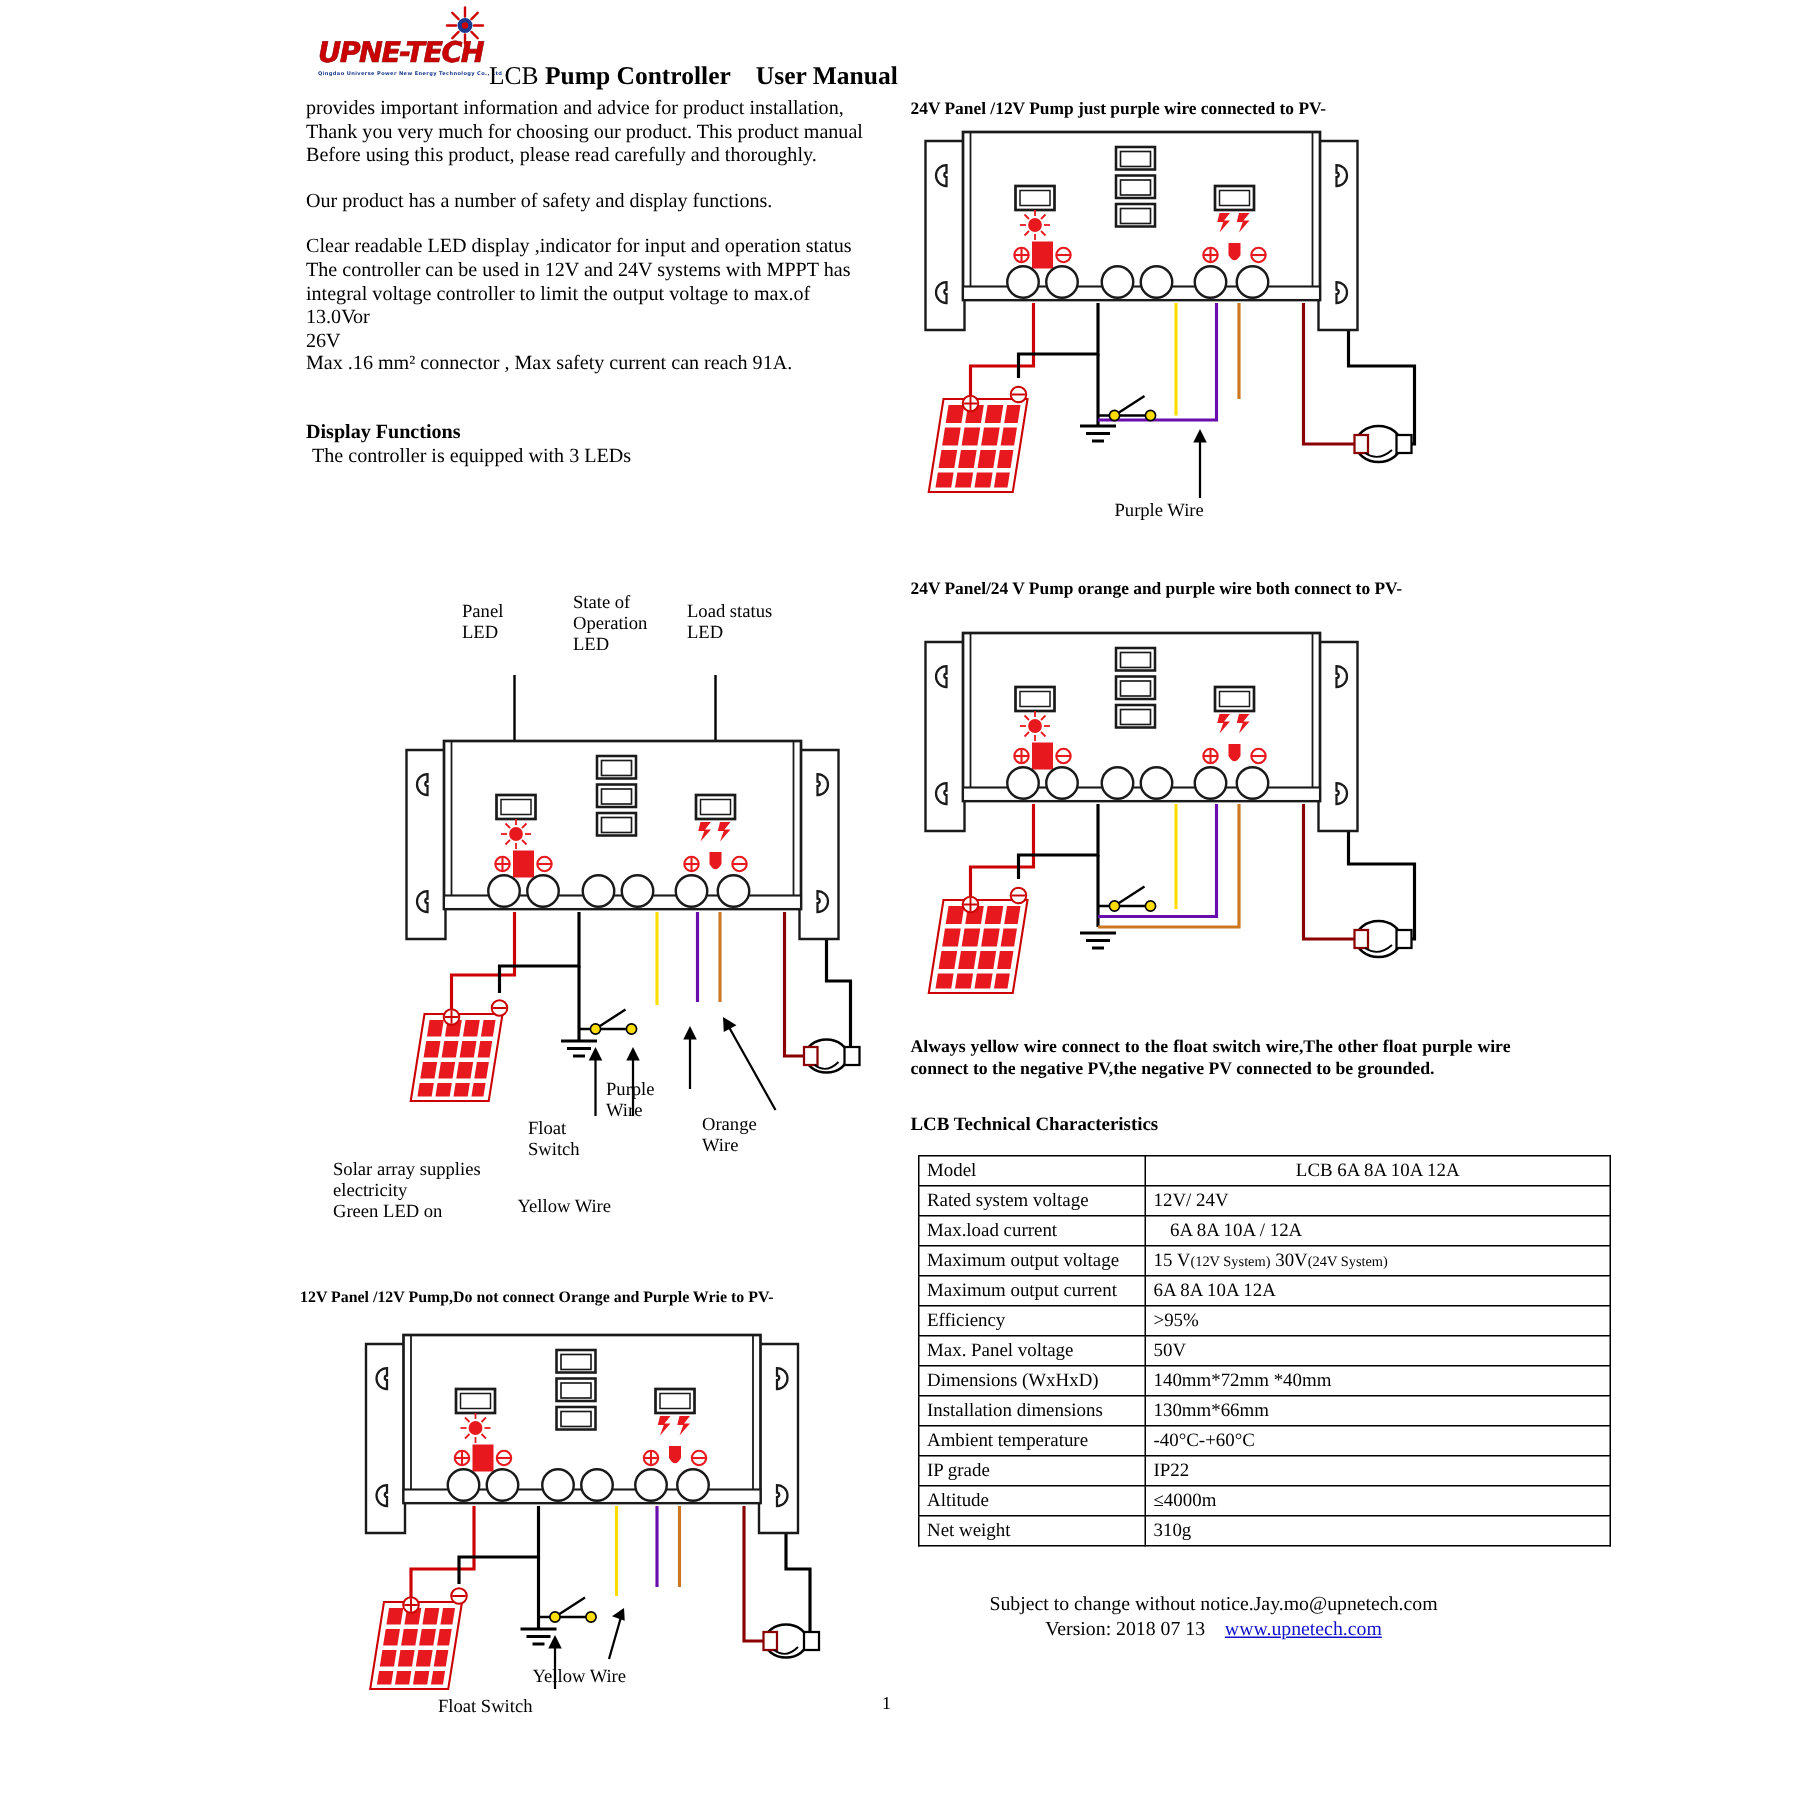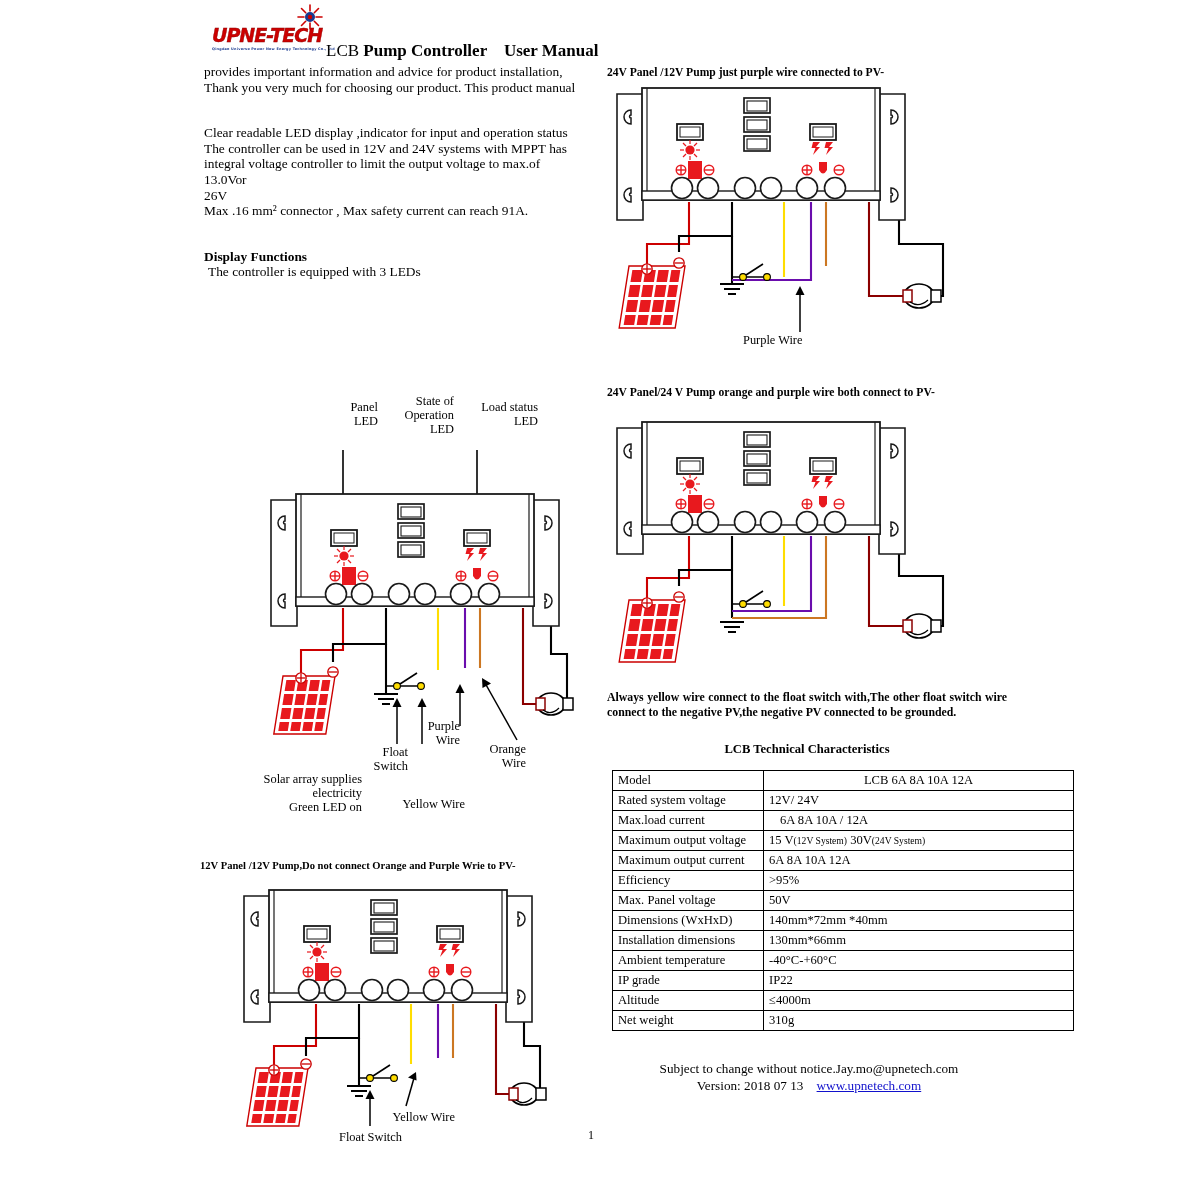--- a/index.html
+++ b/index.html
@@ -34,31 +34,31 @@
   .doc-title .thin{font-weight:normal;}
 
   
   #intro{left:204px;top:64px;width:380px;font-size:13.4px;line-height:15.6px;}
   #intro p{margin:0;}
   #intro .gap{height:15px;}
   .bold{font-weight:bold;}
 
   
   .cap-bold{font-size:11.6px;font-weight:bold;white-space:nowrap;}
-  .cap-plain{font-size:12.4px;text-align:right;line-height:14px;}
+  .cap-plain{font-size:12.4px;text-align:left;line-height:14px;}
 
   
   #warn{
     left:607px;top:690px;width:400px;
     font-size:11.8px;font-weight:bold;line-height:14.5px;
     text-align:justify;
   }
 
   
-  #tbl-title{left:607px;top:742px;width:400px;text-align:center;
+  #tbl-title{left:607px;top:742px;width:400px;text-align:left;
     font-size:12.6px;font-weight:bold;}
   #spec-table{left:612px;top:770px;width:462px;border-collapse:collapse;}
   #spec-table td{
     border:1px solid #000;font-size:12.6px;
     padding:1px 5px;height:17px;vertical-align:middle;
   }
   #spec-table td.k{width:140px;}
   #spec-table .sm{font-size:9.6px;}
 
   
@@ -98,21 +98,23 @@
       <span class="thin">LCB</span>
       <span>Pump Controller</span>
       &nbsp;&nbsp;
       <span>User Manual</span>
     </div>
   </div>
 
   <div class="abs" id="intro">
     <p>provides important information and advice for product installation,</p>
     <p>Thank you very much for choosing our product. This product manual</p>
+    <p>Before using this product, please read carefully and thoroughly.</p>
     <div class="gap"></div>
+    <p>Our product has a number of safety and display functions.</p>
     <div class="gap"></div>
     <p>Clear readable LED display ,indicator for input and operation status</p>
     <p>The controller can be used in 12V and 24V systems with MPPT has</p>
     <p>integral voltage controller to limit the output voltage to max.of 13.0Vor</p>
     <p>26V</p>
     <p>Max .16 mm² connector , Max safety current can reach 91A.</p>
     <div class="gap" style="height:30px"></div>
     <p class="bold">Display Functions</p>
     <p style="padding-left:4px">The controller is equipped with 3 LEDs</p>
   </div>
@@ -797,21 +799,21 @@
         <path d="M142 210 l-4.5 9 l9 0 Z" fill="#000"></path>
         <line x1="178" y1="226" x2="186" y2="198" stroke="#000" stroke-width="1.5"></line>
         <path d="M188 192 l-8 5.5 l8.5 3 Z" fill="#000"></path>
       </g>
     </svg>
   </div>
 
   <div class="abs cap-plain" style="left:355px;top:1110px;width:100px;">Yellow Wire</div>
   <div class="abs cap-plain" style="left:292px;top:1130px;width:110px;">Float Switch</div>
 
-  <div class="abs" id="warn">Always  yellow  wire  connect  to  the  float  switch  with,The  other float switch wire connect to the negative PV,the negative PV connected to be  grounded.</div>
+  <div class="abs" id="warn">Always  yellow  wire  connect  to  the  float  switch  wire,The  other float purple wire connect to the negative PV,the negative PV connected to be  grounded.</div>
 
   <div class="abs" id="tbl-title">LCB Technical Characteristics</div>
   <table class="abs" id="spec-table">
     <tbody>
       <tr>
         <td class="k">Model</td>
         <td style="text-align:center">LCB 6A    8A    10A      12A</td>
       </tr>
       <tr>
         <td class="k">Rated system voltage</td>

